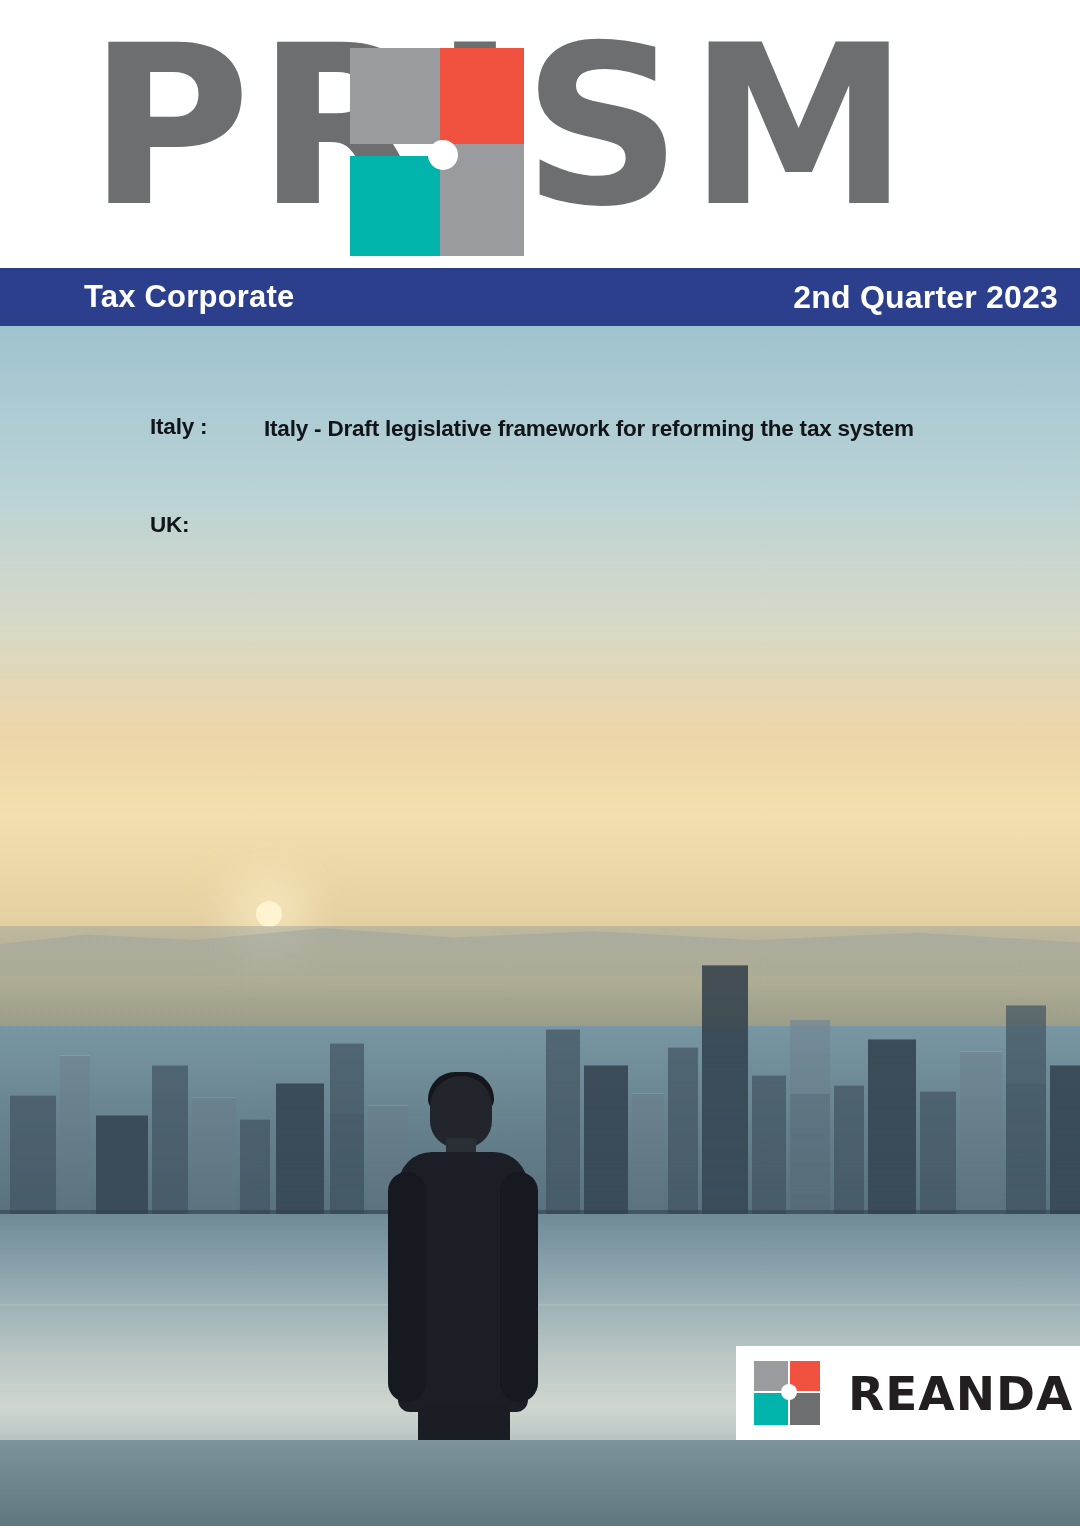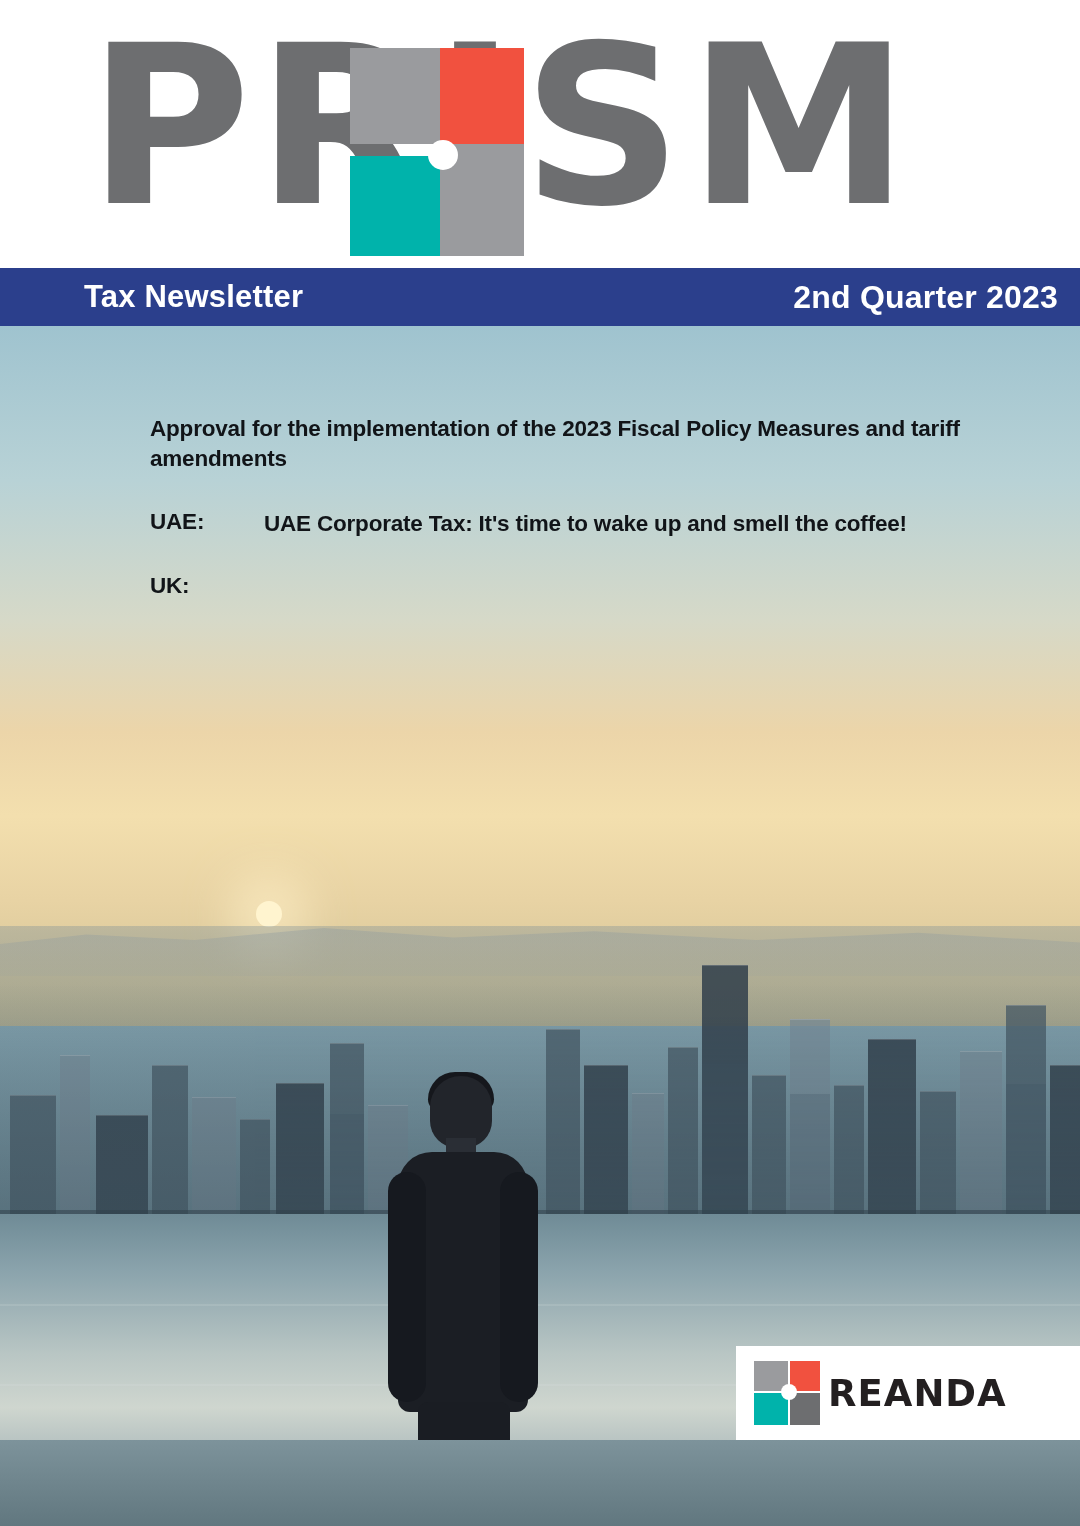--- a/index.html
+++ b/index.html
@@ -360,23 +360,24 @@
   }
   .rm {
     position: absolute;
   }
   .rm-graytop { left: 0;  top: 0;  width: 34px; height: 30px; background: #9a9b9e; }
   .rm-red     { left: 36px; top: 0;  width: 30px; height: 30px; background: #f1513f; }
   .rm-teal    { left: 0;  top: 32px; width: 34px; height: 32px; background: #00b3ab; }
   .rm-gray    { left: 36px; top: 32px; width: 30px; height: 32px; background: #6d6e70; }
   .rm-dot     { left: 27px; top: 23px; width: 16px; height: 16px; background: #ffffff; border-radius: 50%; }
   .reanda-name {
+    margin-left: 20px;
     font-family: "DejaVu Sans", sans-serif;
     font-weight: bold;
-    font-size: 37px;
+    font-size: 47px;
     letter-spacing: 1px;
     color: #231f20;
   }
 
   
   .bottom-strip {
     position: absolute;
     left: 0;
     bottom: 0;
     width: 100%;
@@ -394,21 +395,21 @@
       <div class="logo-text">PRISM</div>
       <div class="sq sq-graytop"></div>
       <div class="sq sq-red"></div>
       <div class="sq sq-teal"></div>
       <div class="sq sq-gray"></div>
       <div class="sq dot-white"></div>
     </div>
   </div>
 
   <div class="titlebar">
-    <div class="title">Tax Newsletter</div>
+    <div class="title">Tax Corporate</div>
     <div class="quarter">2nd Quarter 2023</div>
   </div>
 
   <div class="cover">
     <div class="sky"></div>
     <div class="sun"></div>
     <div class="hills"></div>
 
     <div class="city">
       <div class="bldg" style="left:10px;  width:46px;  height:120px;"></div>
@@ -459,25 +460,24 @@
       <div class="armL"></div>
       <div class="armR"></div>
       <div class="legs"></div>
       <div class="legsplit"></div>
 
     </div>
     <div class="man-reflect"></div>
 
     <div class="headlines">
       <div class="hl-row">
-        <div class="hl-text">Approval for the implementation of the 2023 Fiscal Policy Measures and tariff amendments</div>
+        <div class="hl-country">Italy :</div>
+        <div class="hl-text">Italy - Draft legislative framework for reforming the tax system</div>
       </div>
       <div class="hl-row">
-        <div class="hl-country">UAE:</div>
-        <div class="hl-text">UAE Corporate Tax: It's time to wake up and smell the coffee!</div>
       </div>
       <div class="hl-row">
         <div class="hl-country">UK:</div>
       </div>
     </div>
 
     <div class="reanda">
       <div class="reanda-mark">
         <div class="rm rm-graytop"></div>
         <div class="rm rm-red"></div>

